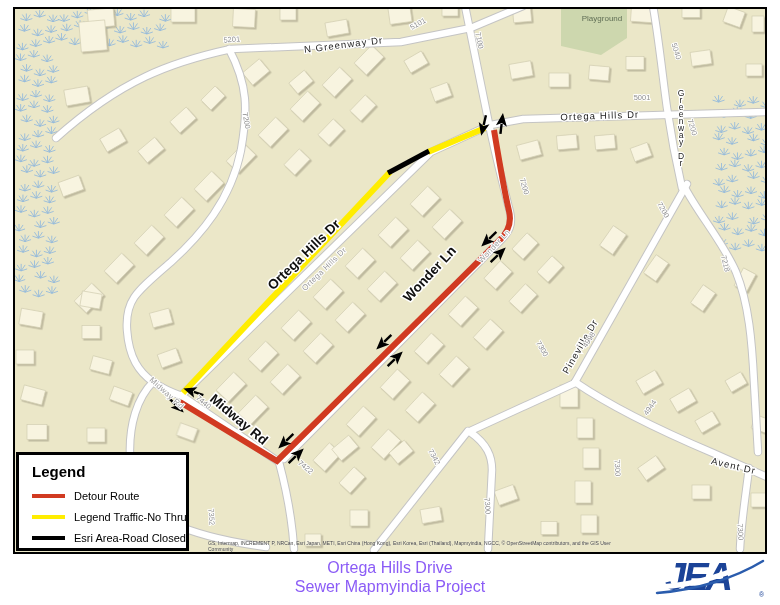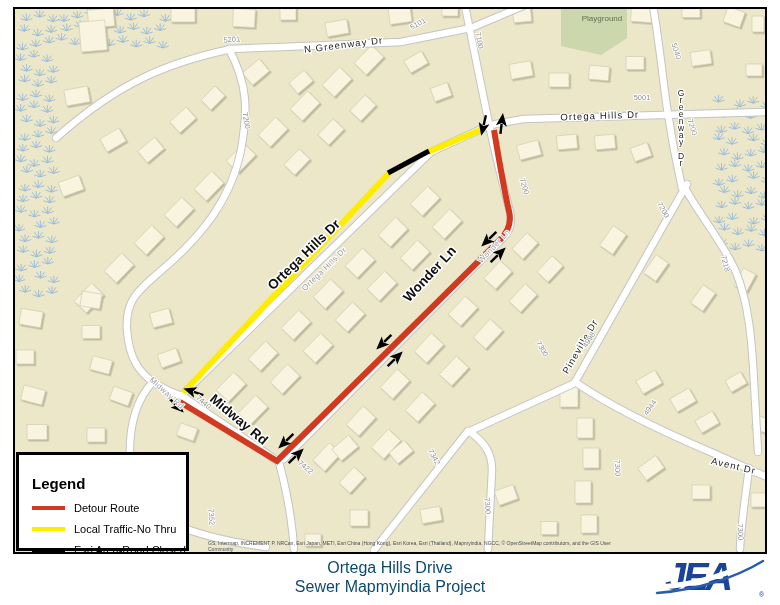--- a/index.html
+++ b/index.html
@@ -11,30 +11,30 @@
   
   text{font-family:"Liberation Sans",sans-serif;}
   .t-street{font-size:9.5px;fill:#1d1d1d;letter-spacing:1.1px;stroke:#fff;stroke-width:2.6px;paint-order:stroke;}
   .t-vert{font-size:8.5px;fill:#1d1d1d;stroke:#fff;stroke-width:2.4px;paint-order:stroke;}
   .t-big{font-size:13.5px;font-weight:bold;fill:#101010;stroke:#fff;stroke-width:3px;paint-order:stroke;}
   .t-sm{font-size:8px;fill:#9b9b9b;letter-spacing:.4px;stroke:#fff;stroke-width:2px;paint-order:stroke;}
   .t-num{font-size:7.5px;fill:#8e8e8e;stroke:#fff;stroke-width:1.8px;paint-order:stroke;}
   .t-play{font-size:8px;fill:#5f6e55;}
   
   #legend{position:absolute;left:16px;top:452px;width:173px;height:99px;background:#fff;
-    border:3px solid #000;box-sizing:border-box;padding:20px 0 0 13px;z-index:6;}
+    border:3px solid #000;box-sizing:border-box;padding:8px 0 0 13px;z-index:6;}
   #legend h3{margin:0 0 10px 0;font-size:15px;font-weight:bold;color:#000;}
   .leg-row{display:flex;align-items:center;margin:0 0 9px 0;}
   .leg-swatch{width:33px;height:4px;margin-right:9px;flex:0 0 auto;}
   .leg-label{font-size:11px;color:#000;white-space:nowrap;}
   
   #attribution{position:absolute;left:193px;top:531px;width:412px;font-size:5px;line-height:6px;
     color:#3c3c3c;z-index:5;text-shadow:0 0 1px #fff;}
   
-  #footer-title{position:absolute;left:0;top:558px;width:780px;text-align:center;color:#0c4a6e;
+  #footer-title{position:absolute;left:0;top:558px;width:780px;text-align:center;color:#8b5cf6;
     font-size:16px;line-height:19px;z-index:2;}
   #jea-logo{position:absolute;left:653px;top:550px;z-index:2;}
 </style>
 </head>
 <body>
 
 <div id="stage">
 
   <div id="map-frame">
     <svg id="map-svg" width="750" height="543" viewBox="14 9 750 543" xmlns="http://www.w3.org/2000/svg">
@@ -416,21 +416,21 @@
 
   <div id="legend">
     <h3>Legend</h3>
     <div id="legend-items">
         <div class="leg-row">
           <span class="leg-swatch" style="background: rgb(209, 58, 33);"></span>
           <span class="leg-label">Detour Route</span>
         </div>
         <div class="leg-row">
           <span class="leg-swatch" style="background: rgb(255, 237, 0);"></span>
-          <span class="leg-label">Local Traffic-No Thru</span>
+          <span class="leg-label">Legend Traffic-No Thru</span>
         </div>
         <div class="leg-row">
           <span class="leg-swatch" style="background: rgb(0, 0, 0);"></span>
           <span class="leg-label">Esri Area-Road Closed</span>
         </div>
       </div>
   </div>
 
   <div id="footer-title">
     <div>Ortega Hills Drive</div>

